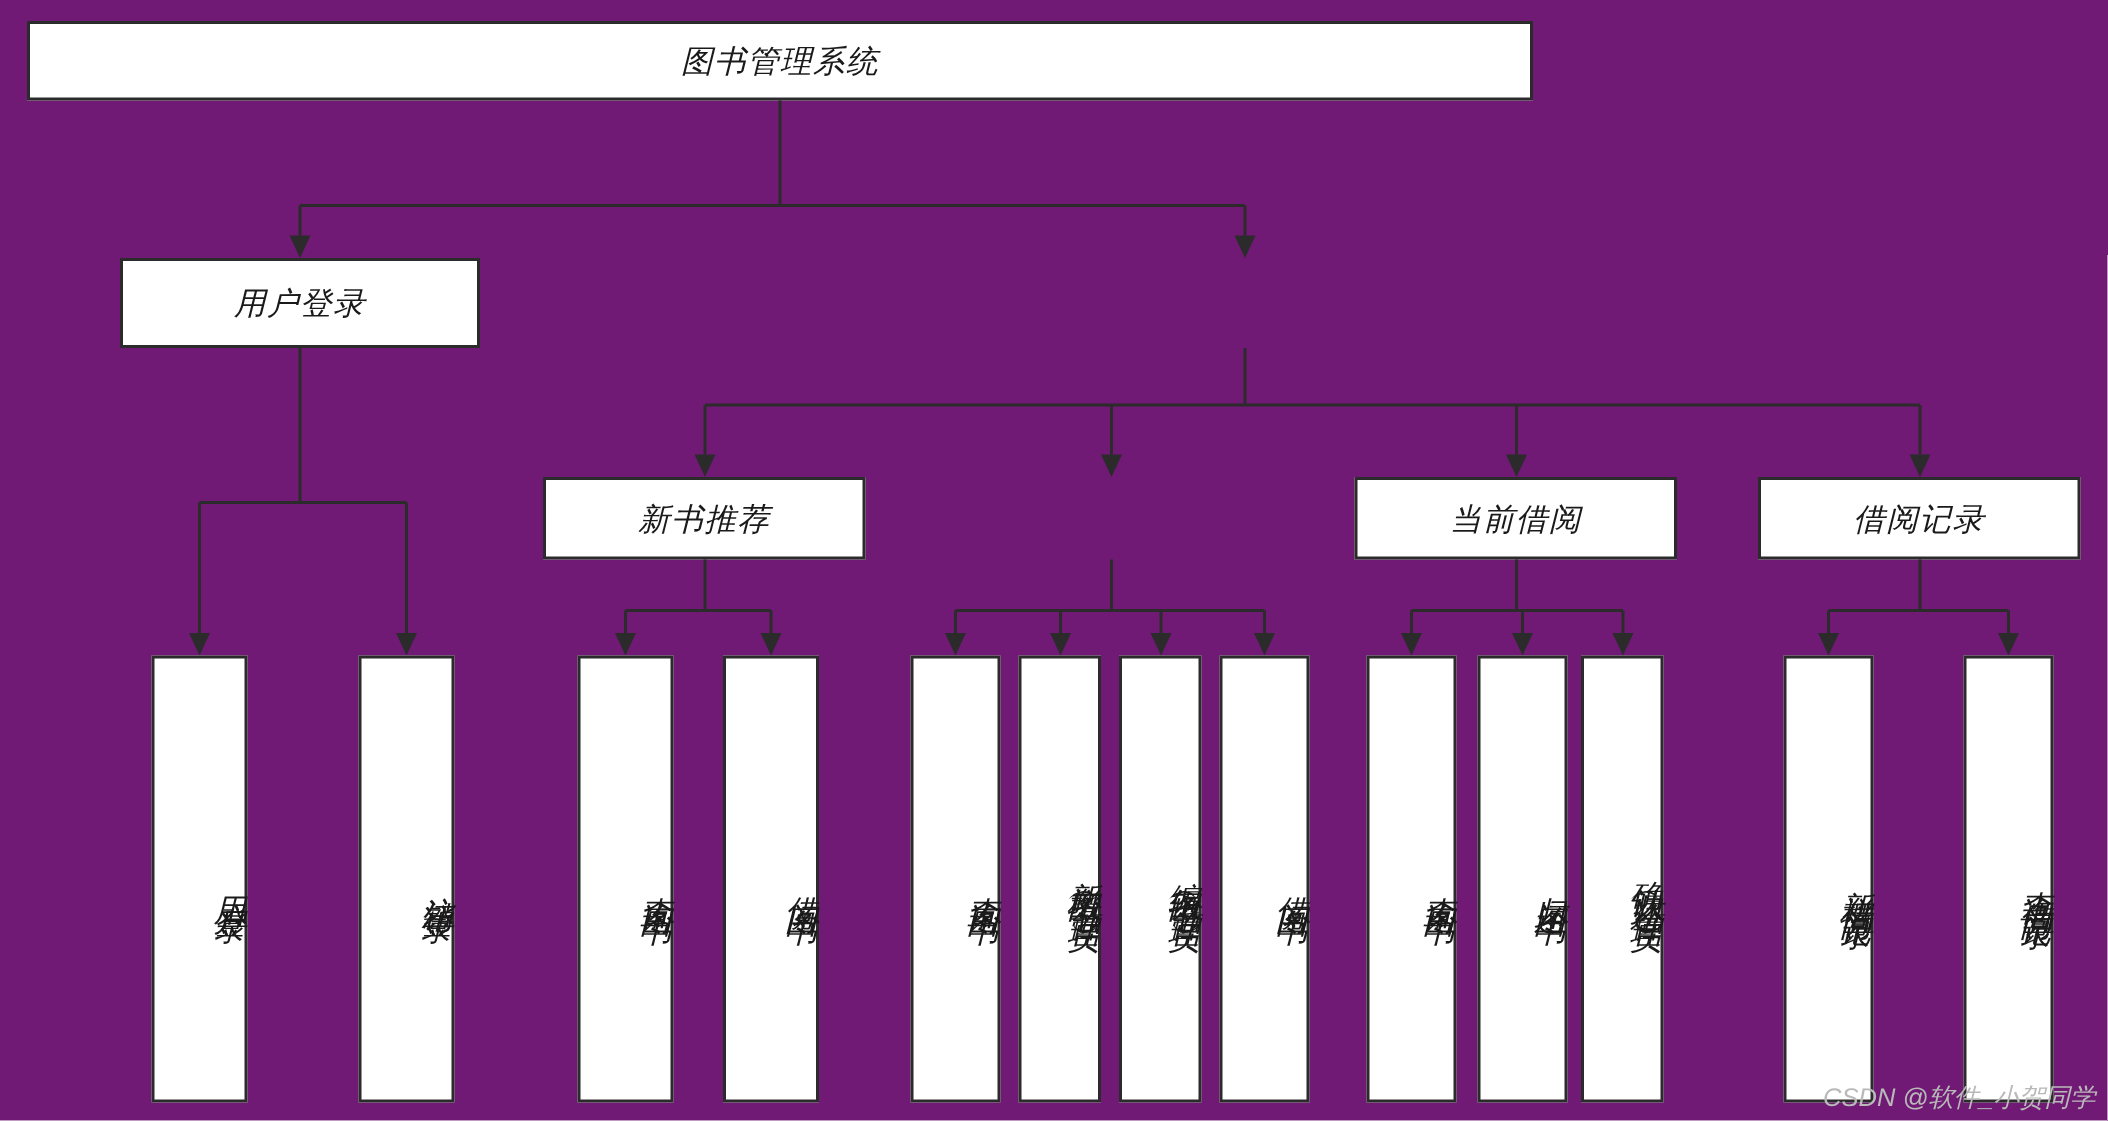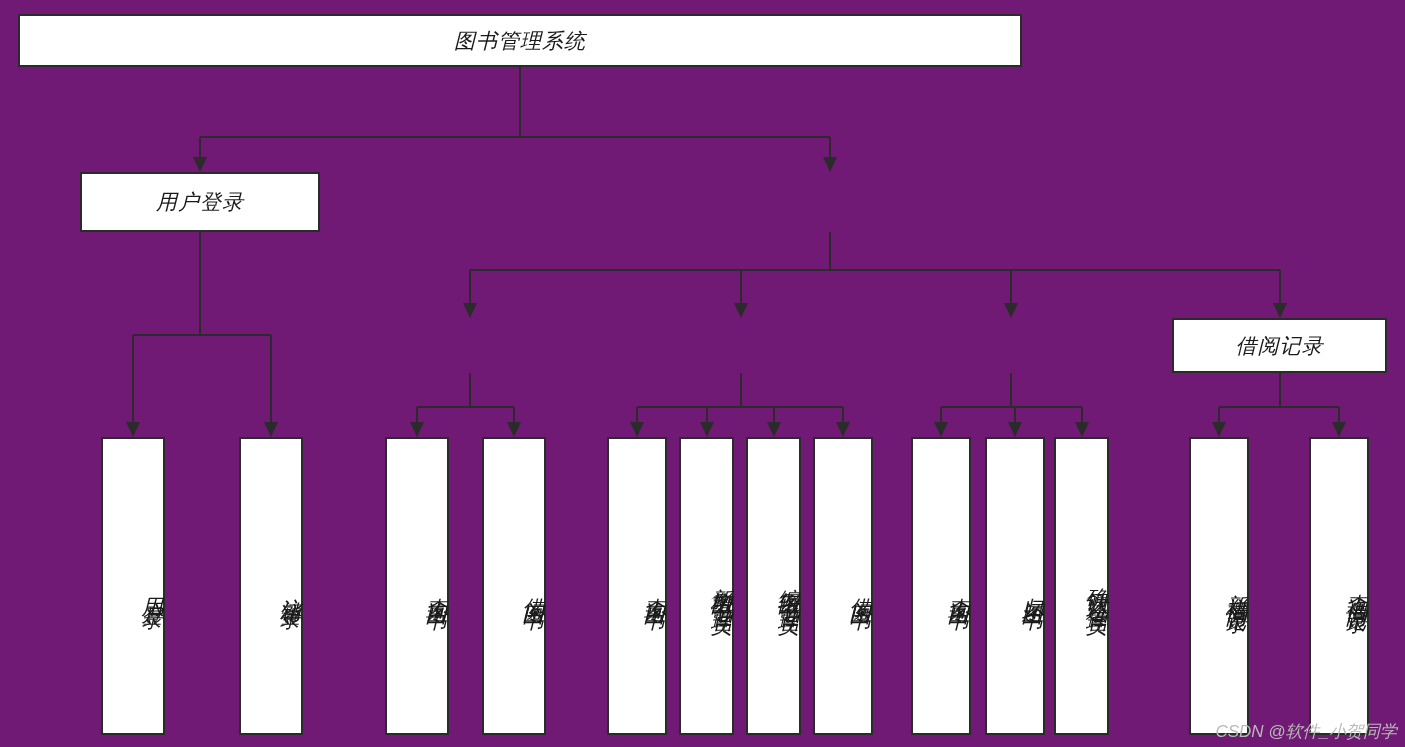--- a/index.html
+++ b/index.html
@@ -112,20 +112,26 @@
   <div class="hline" id="c-l3-bus" style="left: 469.5px; top: 269px; width: 810px;"></div>
   <div class="vline" id="c-l3-d0" style="left: 468.5px; top: 270px; height: 33px;"></div>
   <div class="vline" id="c-l3-d1" style="left: 739.5px; top: 270px; height: 33px;"></div>
   <div class="vline" id="c-l3-d2" style="left: 1009.5px; top: 270px; height: 33px;"></div>
   <div class="vline" id="c-l3-d3" style="left: 1278.5px; top: 270px; height: 33px;"></div>
   <div class="arrow" id="a-l3-0" style="left: 462.5px; top: 303px;"></div>
   <div class="arrow" id="a-l3-1" style="left: 733.5px; top: 303px;"></div>
   <div class="arrow" id="a-l3-2" style="left: 1003.5px; top: 303px;"></div>
   <div class="arrow" id="a-l3-3" style="left: 1272.5px; top: 303px;"></div>
 
+  <div class="node horiz" id="node-l3-0" style="left: 362px; top: 318px; width: 215px; height: 55px;">
+    <span>新书推荐</span>
+  </div>
+  <div class="node horiz" id="node-l3-2" style="left: 903px; top: 318px; width: 215px; height: 55px;">
+    <span>当前借阅</span>
+  </div>
   <div class="node horiz" id="node-l3-3" style="left: 1172px; top: 318px; width: 215px; height: 55px; text-align: center;">
     <span>借阅记录</span>
   </div>
 
   <div class="vline" id="c-g0-stem" style="left: 468.5px; top: 373px; height: 34px;"></div>
   <div class="hline" id="c-g0-bus" style="left: 417px; top: 406px; width: 97px;"></div>
   <div class="vline" id="c-g0-d0" style="left: 416px; top: 407px; height: 15px;"></div>
   <div class="vline" id="c-g0-d1" style="left: 513px; top: 407px; height: 15px;"></div>
   <div class="arrow" id="a-g0-0" style="left: 410px; top: 422px;"></div>
   <div class="arrow" id="a-g0-1" style="left: 507px; top: 422px;"></div>

